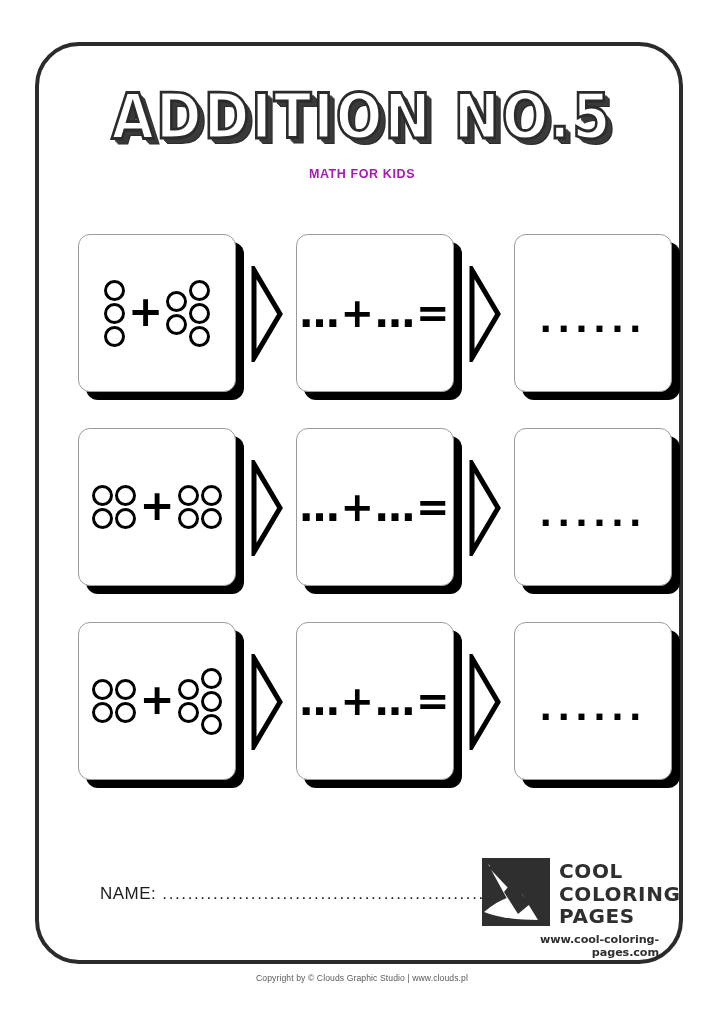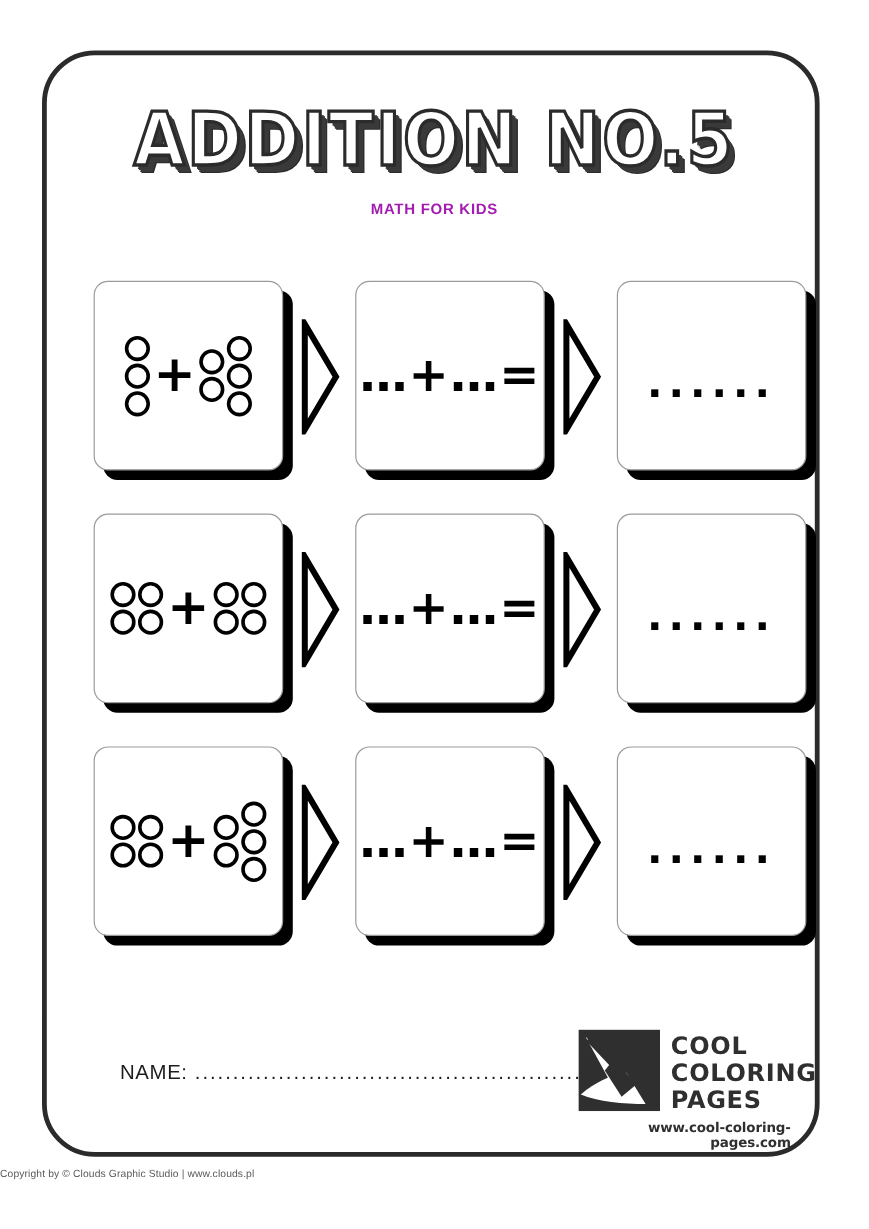--- a/index.html
+++ b/index.html
@@ -236,21 +236,21 @@
     text-align: right;
     width: 176px;
   }
 
   
   #footer-copyright {
     position: absolute;
     left: 0;
     top: 973px;
     width: 724px;
-    text-align: left;
+    text-align: center;
     font-family: "Liberation Sans", sans-serif;
     font-size: 8.6px;
     color: #5a5a5a;
     letter-spacing: 0.1px;
   }
 </style>
 </head>
 <body>
 
 <div id="worksheet-page">

